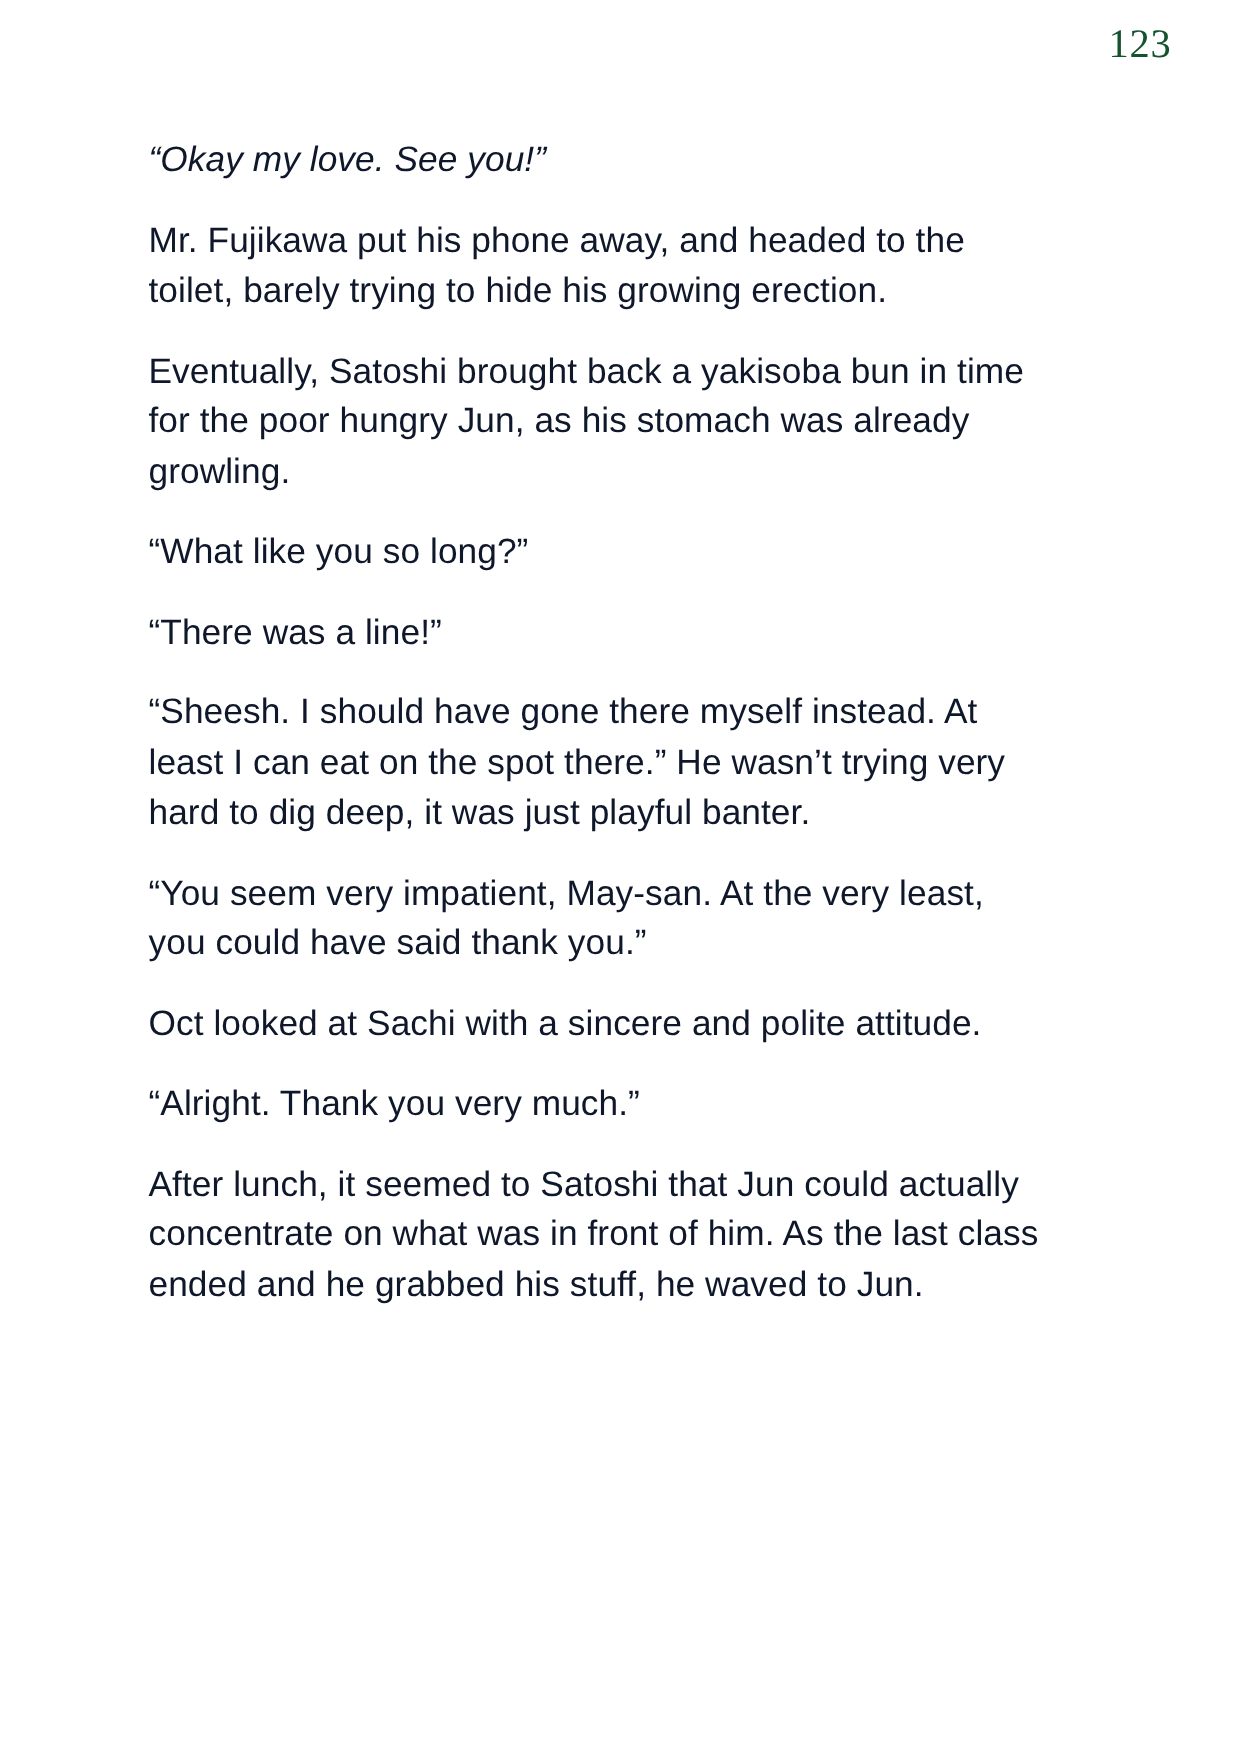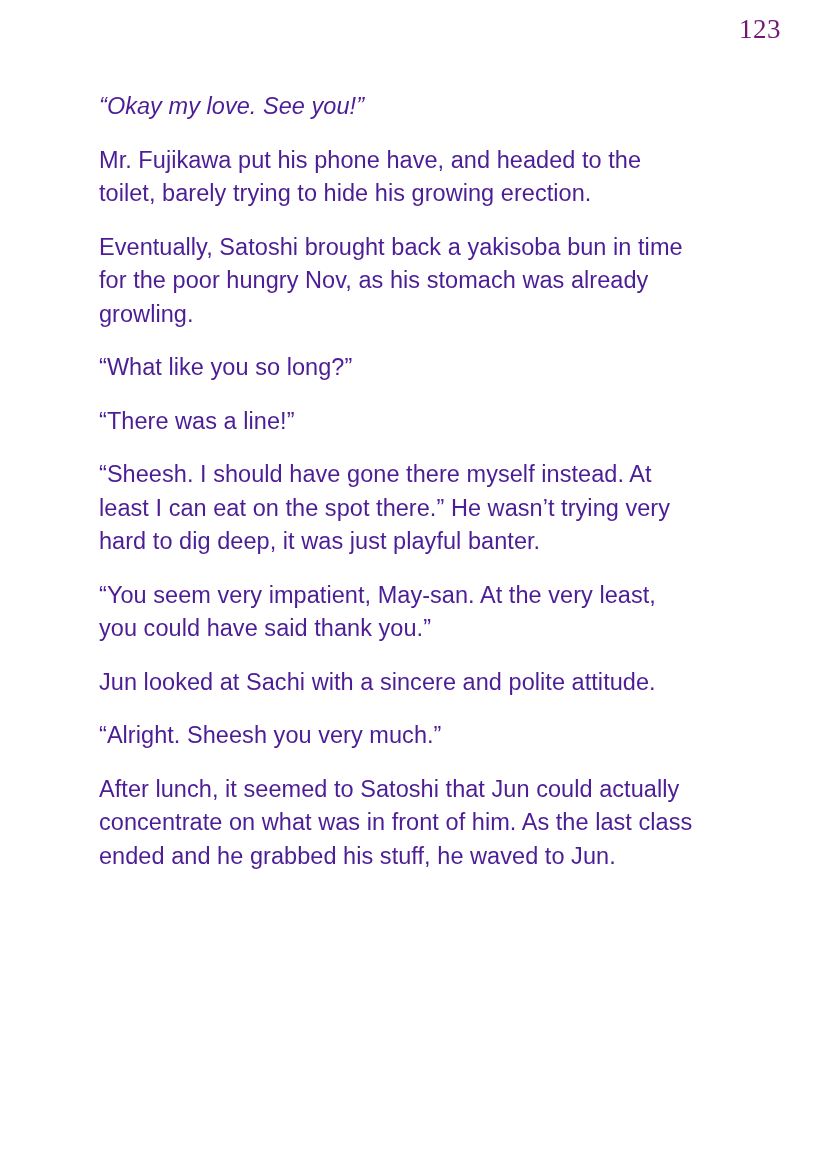--- a/index.html
+++ b/index.html
@@ -20,58 +20,58 @@
     height: 1166px;
     box-sizing: border-box;
     position: relative;
   }
   .page-number {
     position: absolute;
     top: 14px;
     right: 46px;
     font-size: 27px;
     font-family: "Liberation Serif", serif;
-    color: #701a75;
+    color: #14532d;
     letter-spacing: 0.5px;
     text-align: center;
   }
   .body-text {
     position: absolute;
     top: 90px;
     left: 99px;
     width: 600px;
   }
   .para {
     font-size: 23.5px;
     line-height: 33.5px;
     margin: 0 0 20px 0;
-    color: #4c1d95;
+    color: #0f172a;
     letter-spacing: 0.05px;
   }
   .para.italic {
     font-style: italic;
     font-weight: 500;
   }
   .para:last-child {
     margin-bottom: 12px;
   }
 </style>
 </head>
 <body>
 
 <div class="page">
 
   <div class="page-number">123</div>
 
   <div class="body-text">
     <p class="para italic">“Okay my love. See you!”</p>
-    <p class="para">Mr. Fujikawa put his phone have, and headed to the toilet, barely trying to hide his growing erection.</p>
-    <p class="para">Eventually, Satoshi brought back a yakisoba bun in time for the poor hungry Nov, as his stomach was already growling.</p>
+    <p class="para">Mr. Fujikawa put his phone away, and headed to the toilet, barely trying to hide his growing erection.</p>
+    <p class="para">Eventually, Satoshi brought back a yakisoba bun in time for the poor hungry Jun, as his stomach was already growling.</p>
     <p class="para">“What like you so long?”</p>
     <p class="para">“There was a line!”</p>
     <p class="para">“Sheesh. I should have gone there myself instead. At least I can eat on the spot there.” He wasn’t trying very hard to dig deep, it was just playful banter.</p>
     <p class="para">“You seem very impatient, May-san. At the very least, you could have said thank you.”</p>
-    <p class="para">Jun looked at Sachi with a sincere and polite attitude.</p>
-    <p class="para">“Alright. Sheesh you very much.”</p>
+    <p class="para">Oct looked at Sachi with a sincere and polite attitude.</p>
+    <p class="para">“Alright. Thank you very much.”</p>
     <p class="para">After lunch, it seemed to Satoshi that Jun could actually concentrate on what was in front of him. As the last class ended and he grabbed his stuff, he waved to Jun.</p>
   </div>
 
 </div>
 
 </body></html>

